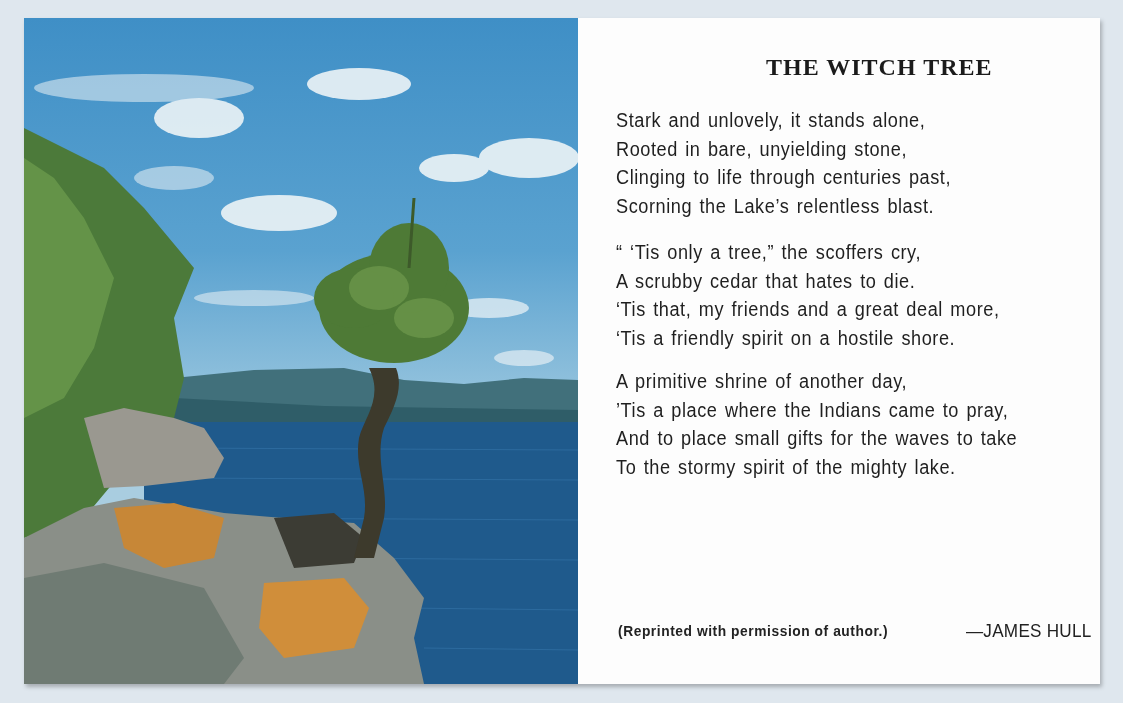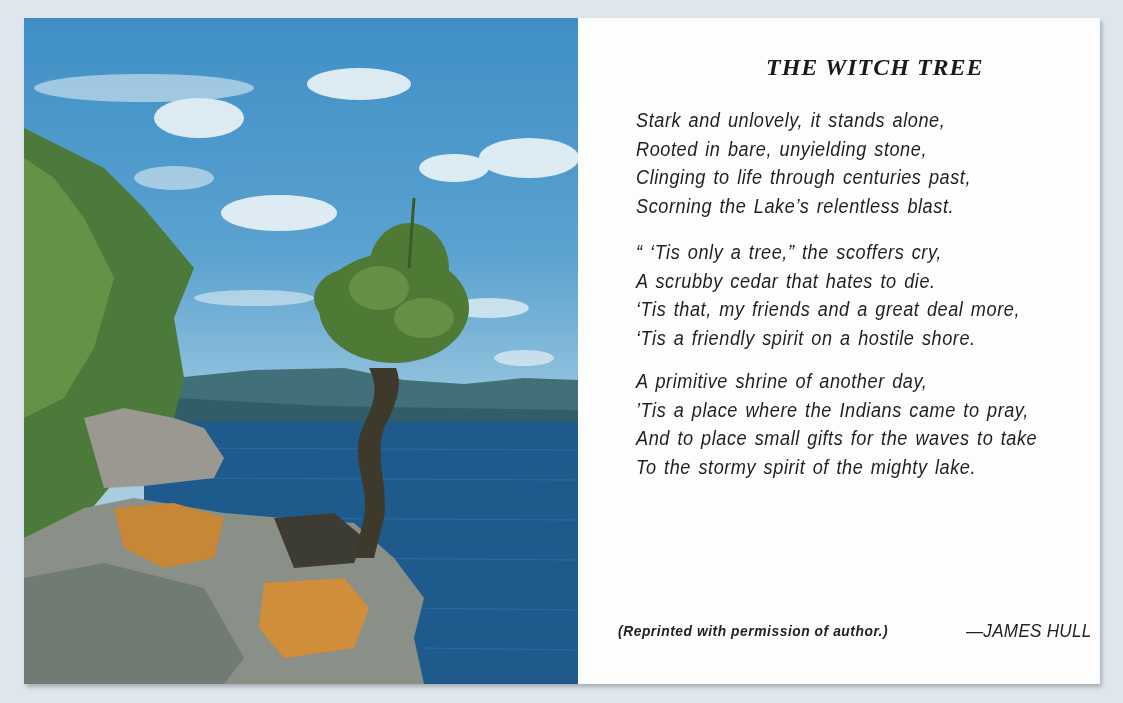--- a/index.html
+++ b/index.html
@@ -16,28 +16,27 @@
     overflow:hidden;
   }
   .photo {
     position:absolute; left:0; top:0; width:554px; height:666px; overflow:hidden;
     background:linear-gradient(180deg,#3f8fc6 0%,#5aa2d0 35%,#8fc0dc 55%,#a9cde0 58%);
   }
   .photo svg { position:absolute; left:0; top:0; }
   .text-panel {
     position:absolute; left:554px; top:0; width:522px; height:666px;
     background:#fdfdfd;
-    font-style:italic;
   }
   .title {
     position:absolute; left:188px; top:36px;
     font-family:"Liberation Serif", serif; font-weight:bold;
     font-size:24px; letter-spacing:1px; color:#1b1b1b;
   }
-  .stanza { position:absolute; left:38px;margin-left:20px; }
+  .stanza { position:absolute; left:38px; }
   .line {
     font-family:"Liberation Sans", sans-serif;
     font-size:19.5px; color:#1f1f1f; line-height:28.7px;
     white-space:nowrap; letter-spacing:0.6px; word-spacing:2px;
     transform:scaleX(0.93); transform-origin:left center;
   }
   .credit {
     position:absolute; left:40px; top:604px;
     font-size:15px; color:#222; letter-spacing:0.6px; white-space:nowrap;
     font-weight:bold; transform:scaleX(0.92); transform-origin:left center;

